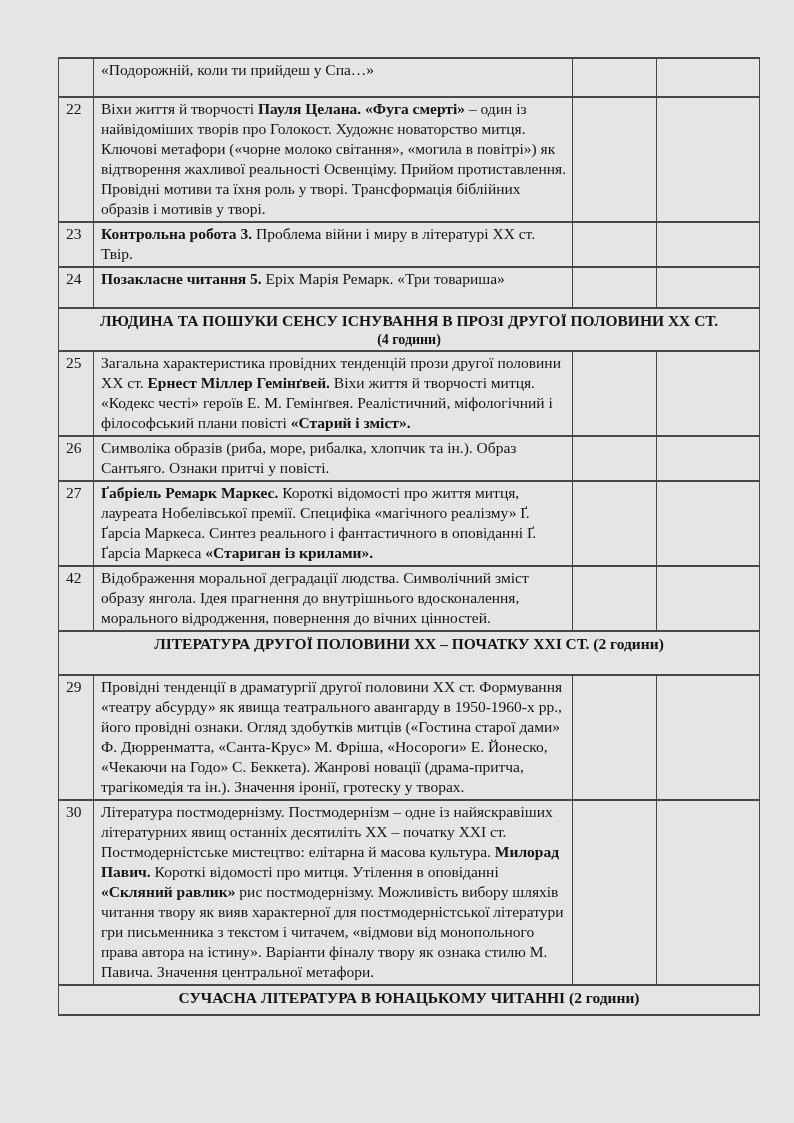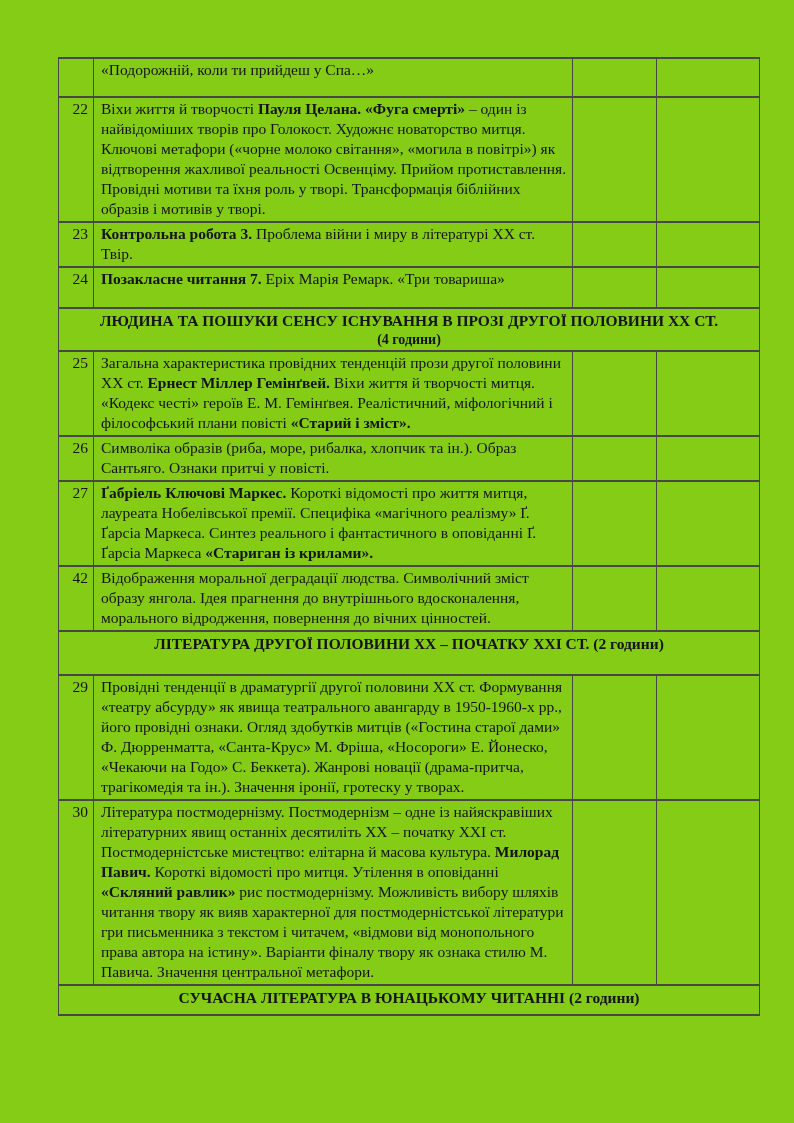--- a/index.html
+++ b/index.html
@@ -1,20 +1,20 @@
 <!DOCTYPE html>
 <html><head>
 <meta charset="utf-8">
 <style>
   html, body { margin: 0; padding: 0; background: #ffffff; }
   .page {
     position: relative;
     width: 794px;
     height: 1123px;
-    background: #84cc16;
+    background: #e5e5e5;
     overflow: hidden;
     font-family: "Liberation Serif", serif;
     color: #141414;
   }
   table.curriculum {
     position: absolute;
     left: 58px;
     top: 57px;
     width: 701px;
     border-collapse: collapse;
@@ -23,21 +23,21 @@
   table.curriculum td {
     border: solid #474747;
     border-width: 2px 1px;
     vertical-align: top;
     font-size: 15.5px;
     line-height: 20px;
     padding: 1px 5px 2px 7px;
     overflow: hidden;
   }
   td.num {
-    text-align: right;
+    text-align: left;
     padding: 1px 2px;
   }
   td.empty-col { padding: 0; }
   tr.section-row td {
     text-align: center;
     font-weight: bold;
     padding: 2px 12px;
   }
   .section-title { font-size: 15.5px; line-height: 20px; }
   .section-sub   { font-size: 14px;   line-height: 17px; }
@@ -74,21 +74,21 @@
           <td class="empty-col"></td>
         </tr>
         <tr class="entry-row">
           <td class="num">23</td>
           <td class="topic"><span class="seg-b">Контрольна робота 3.</span><span> Проблема війни і миру в літературі ХХ ст. Твір.</span></td>
           <td class="empty-col"></td>
           <td class="empty-col"></td>
         </tr>
         <tr class="entry-row">
           <td class="num">24</td>
-          <td class="topic"><span class="seg-b">Позакласне читання 7.</span><span> Еріх Марія Ремарк. «Три товариша»</span></td>
+          <td class="topic"><span class="seg-b">Позакласне читання 5.</span><span> Еріх Марія Ремарк. «Три товариша»</span></td>
           <td class="empty-col"></td>
           <td class="empty-col"></td>
         </tr>
         <tr class="section-row">
           <td colspan="4">
             <div class="section-title">ЛЮДИНА ТА ПОШУКИ СЕНСУ ІСНУВАННЯ В ПРОЗІ ДРУГОЇ ПОЛОВИНИ ХХ СТ.</div>
             <div class="section-sub">(4 години)</div>
           </td>
         </tr>
         <tr class="entry-row">
@@ -98,21 +98,21 @@
           <td class="empty-col"></td>
         </tr>
         <tr class="entry-row">
           <td class="num">26</td>
           <td class="topic"><span>Символіка образів (риба, море, рибалка, хлопчик та ін.). Образ Сантьяго. Ознаки притчі у повісті.</span></td>
           <td class="empty-col"></td>
           <td class="empty-col"></td>
         </tr>
         <tr class="entry-row">
           <td class="num">27</td>
-          <td class="topic"><span class="seg-b">Ґабріель Ключові Маркес.</span><span> Короткі відомості про життя митця, лауреата Нобелівської премії. Специфіка «магічного реалізму» Ґ. Ґарсіа Маркеса. Синтез реального і фантастичного в оповіданні Ґ. Ґарсіа Маркеса </span><span class="seg-b">«Стариган із крилами».</span></td>
+          <td class="topic"><span class="seg-b">Ґабріель Ремарк Маркес.</span><span> Короткі відомості про життя митця, лауреата Нобелівської премії. Специфіка «магічного реалізму» Ґ. Ґарсіа Маркеса. Синтез реального і фантастичного в оповіданні Ґ. Ґарсіа Маркеса </span><span class="seg-b">«Стариган із крилами».</span></td>
           <td class="empty-col"></td>
           <td class="empty-col"></td>
         </tr>
         <tr class="entry-row">
           <td class="num">42</td>
           <td class="topic"><span>Відображення моральної деградації людства. Символічний зміст образу янгола. Ідея прагнення до внутрішнього вдосконалення, морального відродження, повернення до вічних цінностей.</span></td>
           <td class="empty-col"></td>
           <td class="empty-col"></td>
         </tr>
         <tr class="section-row">

